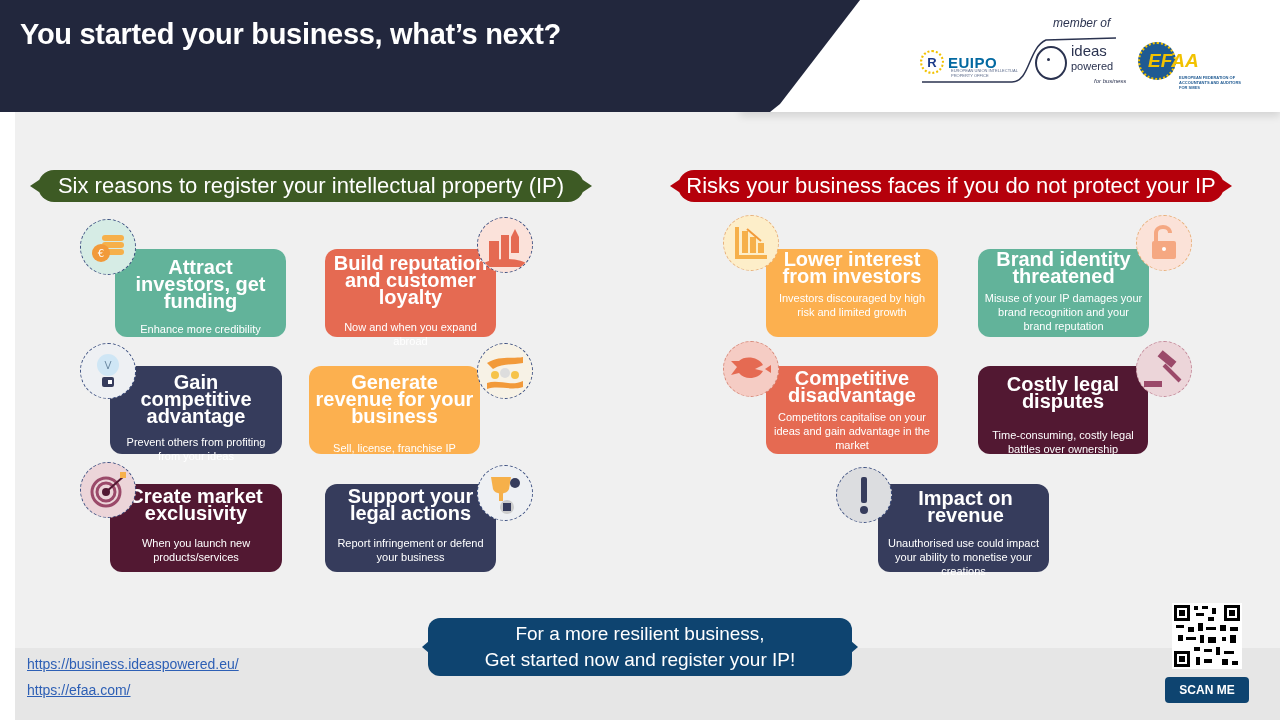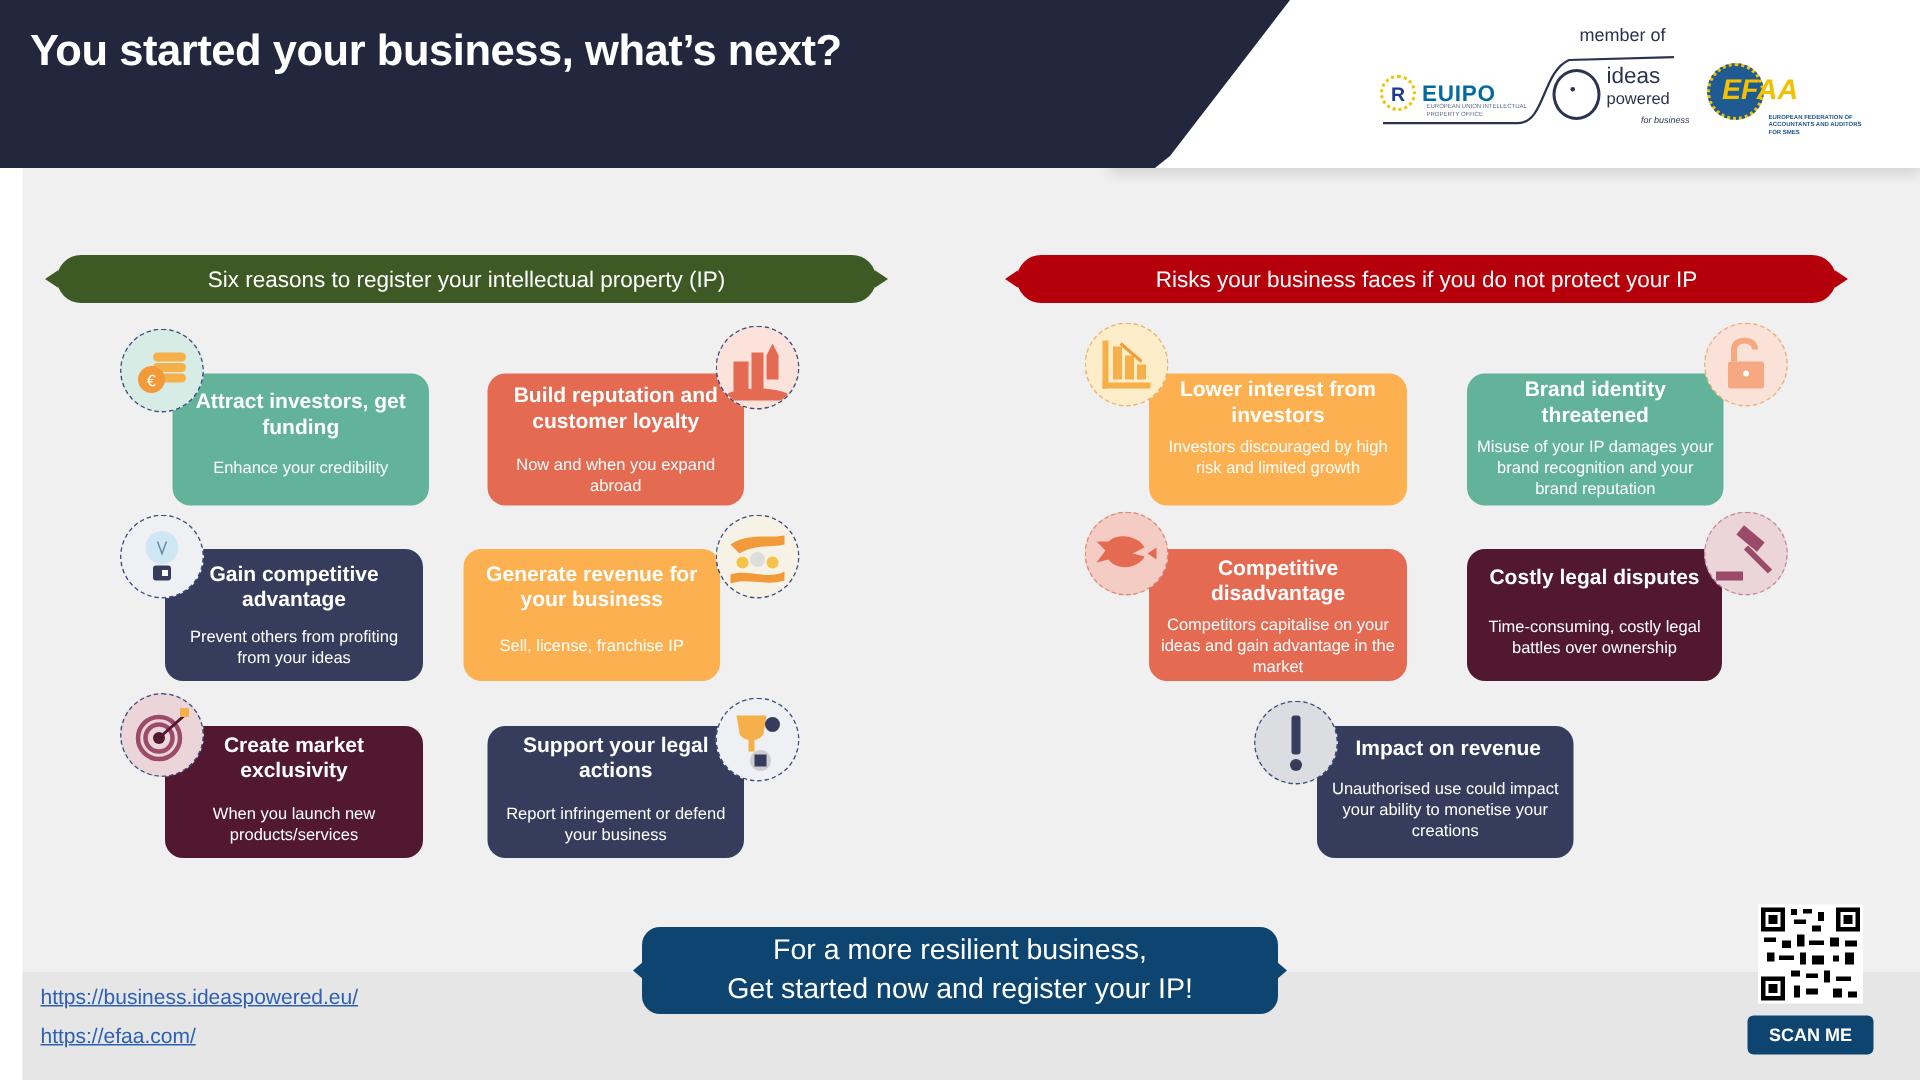--- a/index.html
+++ b/index.html
@@ -9,52 +9,52 @@
   .canvas { position: absolute; left: 15px; top: 0; width: 1265px; height: 720px; background: #f0f0f0; }
   .bottom-band { position: absolute; left: 15px; top: 648px; width: 1265px; height: 72px; background: #e6e6e6; }
 
   
   .logo-area { position: absolute; left: 740px; top: 0; width: 540px; height: 112px; background: #ffffff; box-shadow: 0 4px 8px rgba(0,0,0,0.12); }
   .header { position: absolute; left: 0; top: 0; width: 860px; height: 112px; background: #22273d;
             clip-path: polygon(0 0, 860px 0, 780px 104px, 770px 112px, 0 112px); }
   .header-title { position: absolute; left: 20px; top: 16px; color: #fff; font-family: "Liberation Sans", sans-serif;
                   font-weight: bold; font-size: 29px; line-height: 36px; letter-spacing: -0.3px; }
 
-  .member-of { position: absolute; left: 1053px; top: 16px; font-size: 12px; color: #2b3350; font-family: "Liberation Sans", sans-serif; }
+  .member-of { position: absolute; left: 1053px; top: 16px; font-style: italic; font-size: 12px; color: #2b3350; font-family: "Liberation Sans", sans-serif; }
   .logo-line { position: absolute; left: 920px; top: 28px; width: 196px; height: 56px; }
   .euipo { position: absolute; left: 920px; top: 50px; display: flex; align-items: center; gap: 4px; }
   .euipo-mark { width: 24px; height: 24px; border-radius: 50%; border: 2px dotted #f2c200; display: flex; align-items: center; justify-content: center;
                 font-weight: bold; color: #1c3b8a; font-size: 13px; font-family: "Liberation Sans", sans-serif; }
   .euipo-text { font-weight: bold; color: #0369a1; font-size: 15px; font-family: "Liberation Sans", sans-serif; letter-spacing: 0.5px; }
   .euipo-sub { position: absolute; left: 951px; top: 68px; font-size: 4px; color: #5b6a8a; width: 70px; line-height: 5px; font-family: "Liberation Sans", sans-serif; }
   .ip-mark { position: absolute; left: 1035px; top: 46px; width: 32px; height: 34px; border: 2px solid #2b3350; border-radius: 50%; }
   .ip-mark::after { content: ""; position: absolute; left: 10px; top: 10px; width: 3px; height: 3px; border-radius: 50%; background: #2b3350; }
   .ideas-text { position: absolute; left: 1071px; top: 44px; font-size: 15px; color: #2b3350; line-height: 14px; font-family: "Liberation Sans", sans-serif; }
   .powered-text { position: absolute; left: 1071px; top: 60px; font-size: 11px; color: #2b3350; font-family: "Liberation Sans", sans-serif; }
   .forbiz-text { position: absolute; left: 1094px; top: 78px; font-size: 6px; font-style: italic; color: #2b3350; font-family: "Liberation Sans", sans-serif; }
   .efaa-circle { position: absolute; left: 1138px; top: 42px; width: 38px; height: 38px; border-radius: 50%; background: #1f5a92; border: 2px dotted #f2c200; }
   .efaa-text { position: absolute; left: 1148px; top: 50px; font-size: 19px; font-weight: bold; font-style: italic; color: #f2c200; font-family: "Liberation Sans", sans-serif; }
   .efaa-sub { position: absolute; left: 1179px; top: 75px; font-size: 4px; color: #1f5a92; line-height: 5px; width: 70px; font-weight: bold; font-family: "Liberation Sans", sans-serif; }
 
   
-  .banner { position: absolute; height: 32px; color: #fff; font-family: "Liberation Sans", sans-serif; font-size: 15px;
+  .banner { position: absolute; height: 32px; color: #fff; font-family: "Liberation Sans", sans-serif; font-size: 22px;
             display: flex; align-items: center; justify-content: center; border-radius: 16px; }
   .banner::before, .banner::after { content: ""; position: absolute; top: 10px; width: 0; height: 0; border-top: 6px solid transparent; border-bottom: 6px solid transparent; }
   .banner::before { left: -8px; }
   .banner::after { right: -8px; }
   .banner-green { left: 38px; top: 170px; width: 546px; background: #3d5a24; }
   .banner-green::before { border-right: 9px solid #3d5a24; }
   .banner-green::after { border-left: 9px solid #3d5a24; }
   .banner-red { left: 678px; top: 170px; width: 546px; background: #b5000b; }
   .banner-red::before { border-right: 9px solid #b5000b; }
   .banner-red::after { border-left: 9px solid #b5000b; }
 
   
   .card { position: absolute; border-radius: 12px; color: #fff; text-align: center; font-family: "Liberation Sans", sans-serif; }
-  .card-title { font-weight: bold; font-size: 14px; line-height: 17px; margin-top: 10px; padding: 0 6px; }
+  .card-title { font-weight: bold; font-size: 20px; line-height: 17px; margin-top: 10px; padding: 0 6px; }
   .card-desc { font-size: 11px; line-height: 14px; margin-top: 10px; padding: 0 6px; }
 
   .icon-circle { position: absolute; width: 56px; height: 56px; border-radius: 50%; border: 1.5px dashed #3c4f80; background: #e8f1ee;
                  display: flex; align-items: center; justify-content: center; z-index: 2; overflow: hidden; }
   .icon-circle svg { width: 44px; height: 44px; }
 
   
   .cta { position: absolute; left: 428px; top: 618px; width: 424px; height: 58px; background: #0e4470; color: #fff; border-radius: 12px;
          text-align: center; font-family: "Liberation Sans", sans-serif; font-size: 19px; line-height: 26px; padding-top: 3px; }
   .cta::before, .cta::after { content: ""; position: absolute; top: 23px; width: 0; height: 0; border-top: 6px solid transparent; border-bottom: 6px solid transparent; }
@@ -96,21 +96,21 @@
 
 <div class="banner banner-green">
     <span>Six reasons to register your intellectual property (IP)</span>
   </div>
 <div class="banner banner-red">
     <span>Risks your business faces if you do not protect your IP</span>
   </div>
 
 <div class="card" style="left:115px;top:249px;width:171px;height:88px;background:#62b39a;">
   <div class="card-title">Attract investors, get funding</div>
-  <div class="card-desc" style="margin-top:12px">Enhance your credibility</div>
+  <div class="card-desc" style="margin-top:12px">Enhance more credibility</div>
 </div>
 <div class="icon-circle" style="left:80px;top:219px;background:#d6ece5;">
   <svg viewBox="0 0 44 44">
       <rect x="16" y="10" width="22" height="6" rx="3" fill="#f6b04a"></rect>
       <rect x="16" y="17" width="22" height="6" rx="3" fill="#f6b04a"></rect>
       <rect x="16" y="24" width="22" height="6" rx="3" fill="#f6b04a"></rect>
       <circle cx="15" cy="28" r="9" fill="#f29a3a"></circle>
       <text x="15" y="32" font-size="10" text-anchor="middle" fill="#fff">€</text>
     </svg>
 </div>

